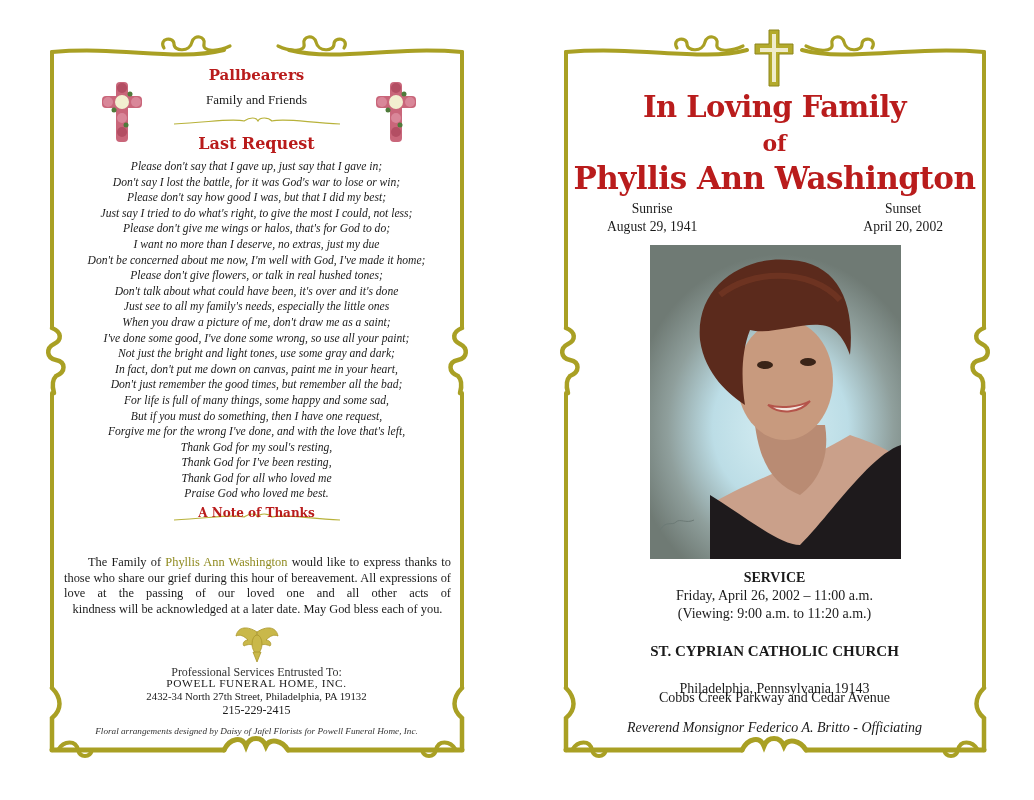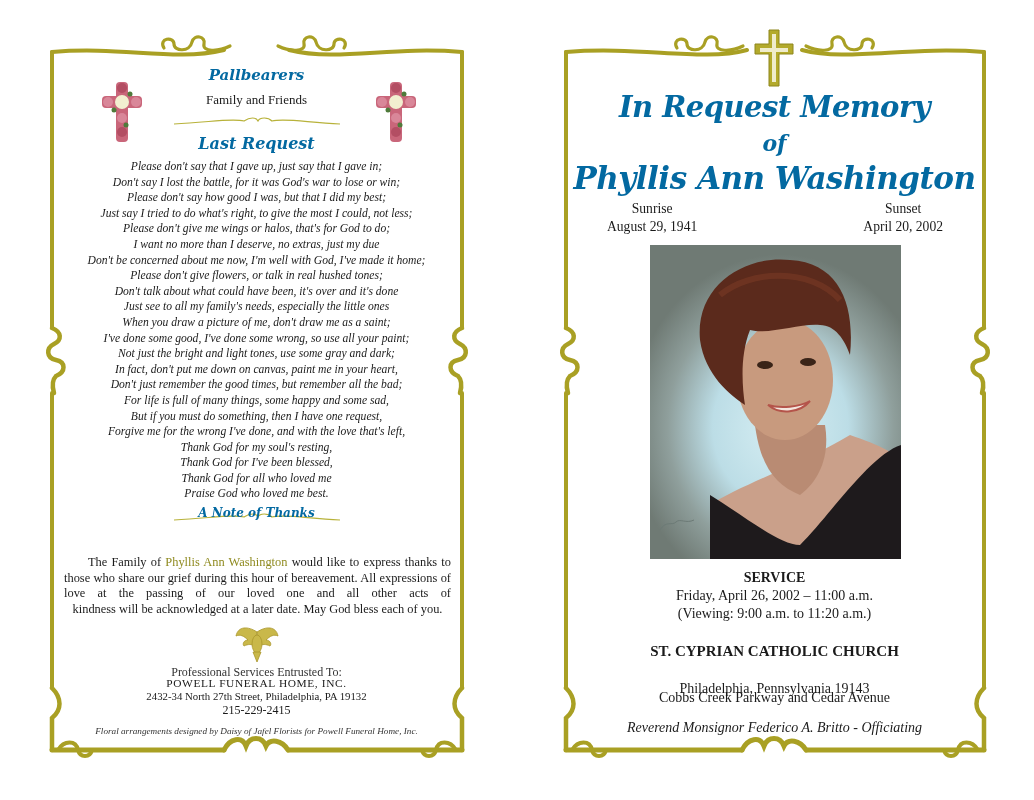--- a/index.html
+++ b/index.html
@@ -6,21 +6,21 @@
   body {
     width: 1034px; height: 800px; background: #ffffff; position: relative; overflow: hidden;
     font-family: "Liberation Serif", "DejaVu Serif", serif; color: #1a1a1a;
   }
   .panel { position: absolute; top: 38px; height: 725px; }
   .panel-left { left: 44px; width: 425px; }
   .panel-right { left: 562px; width: 425px; }
   .frame-svg { position: absolute; left: 0; top: 0; width: 100%; height: 100%; overflow: visible; }
   .content { position: absolute; left: 0; right: 0; top: 0; bottom: 0; text-align: center; }
 
-  .script { font-family: "DejaVu Serif", serif; font-style: italic; font-weight: bold; color: #0369a1; }
+  .script { font-family: "DejaVu Serif", serif; font-weight: bold; color: #b91c1c; }
   .abs { position: absolute; left: 0; right: 0; text-align: center; }
 
   
   .pall-title { top: 28px; font-size: 15px; }
   .pall-sub { top: 54px; font-size: 13px; }
   .lr-title { top: 96px; font-size: 16px; }
   .poem { top: 121px; font-style: italic; font-size: 11.6px; line-height: 15.6px; }
   .thanks-title { top: 468px; font-size: 12px; }
   .thanks-body { top: 517px; left: 20px; right: 18px; text-align: justify; text-align-last: justify; font-size: 12.4px; line-height: 15.7px; text-indent: 24px; }
   .thanks-body .last { text-align-last: center; }
@@ -130,21 +130,21 @@
       <div>Just see to all my family's needs, especially the little ones</div>
       <div>When you draw a picture of me, don't draw me as a saint;</div>
       <div>I've done some good, I've done some wrong, so use all your paint;</div>
       <div>Not just the bright and light tones, use some gray and dark;</div>
       <div>In fact, don't put me down on canvas, paint me in your heart,</div>
       <div>Don't just remember the good times, but remember all the bad;</div>
       <div>For life is full of many things, some happy and some sad,</div>
       <div>But if you must do something, then I have one request,</div>
       <div>Forgive me for the wrong I've done, and with the love that's left,</div>
       <div>Thank God for my soul's resting,</div>
-      <div>Thank God for I've been blessed,</div>
+      <div>Thank God for I've been resting,</div>
       <div>Thank God for all who loved me</div>
       <div>Praise God who loved me best.</div>
     </div>
 
     <svg class="ornament" style="left:128px;top:474px;width:170px;height:12px" viewBox="0 0 170 12">
       <path d="M2 8 C 40 6, 60 2, 72 5 c 6 -4, 12 -4, 14 0 c 2 -4, 10 -4, 14 0 C 112 2, 132 6, 168 8" fill="none" stroke="#b8b23a" stroke-width="1.2"></path>
     </svg>
 
     <div class="abs script thanks-title">A Note of Thanks</div>
 
@@ -188,21 +188,21 @@
   </svg>
 
   <div class="content">
     <svg class="ornament" style="left:190px;top:-10px;width:44px;height:62px" viewBox="0 0 44 62">
       <g fill="#b3aa2c" stroke="#8e861c" stroke-width="1">
         <path d="M17 2 h10 v14 h14 v10 h-14 v32 h-10 v-32 h-14 v-10 h14 z"></path>
       </g>
       <path d="M20 6 h4 v14 h12 v4 h-12 v30 h-4 v-30 h-12 v-4 h12 z" fill="#efeccc"></path>
     </svg>
 
-    <div class="abs script memory-title">In Request Memory</div>
+    <div class="abs script memory-title">In Loving Family</div>
     <div class="abs script of-line">of</div>
     <div class="abs script name-line">Phyllis Ann Washington</div>
 
     <div class="sun-block sunrise">
       <div>Sunrise</div>
       <div>August 29, 1941</div>
     </div>
     <div class="sun-block sunset">
       <div>Sunset</div>
       <div>April 20, 2002</div>

